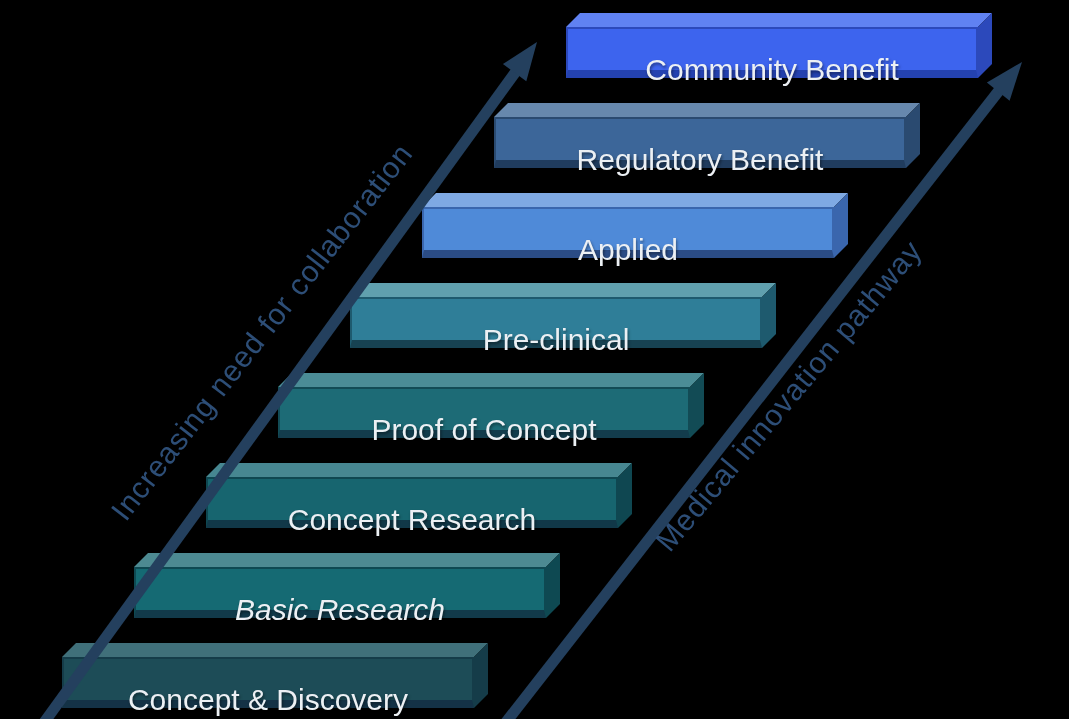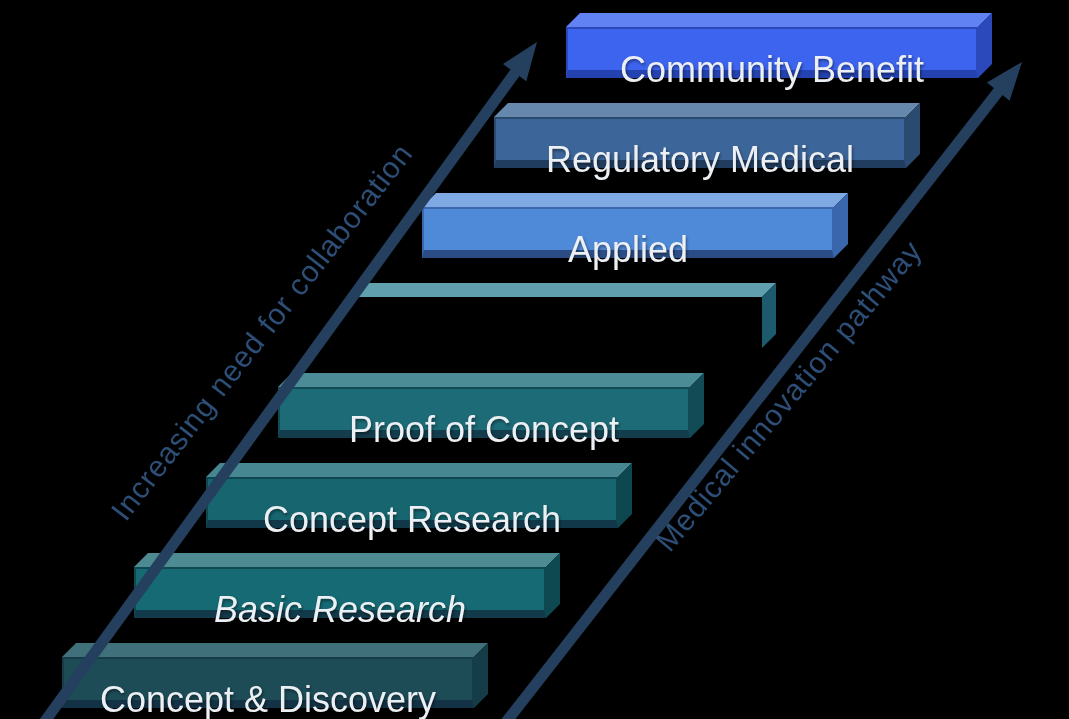--- a/index.html
+++ b/index.html
@@ -34,21 +34,21 @@
     box-sizing: border-box;
     background: var(--c-front);
     border: 2px solid var(--c-side);
     border-bottom: 8px solid var(--c-bottom);
     display: flex;
     align-items: center;
     justify-content: center;
   }
   .stage-label {
     color: #ecf0f4;
-    font-size: 36px;
+    font-size: 30px;
     white-space: nowrap;
     text-shadow: 1px 2px 3px rgba(0,0,0,0.45);
     margin-top: 41px;
   }
 
   
   svg.arrows {
     position: absolute;
     left: 0; top: 0;
     width: 1069px; height: 719px;
@@ -105,33 +105,36 @@
       <div class="bar" style="left: 278px; top: 373px; --c-top: #4b8c96; --c-front: #1d6b76; --c-side: #124b55; --c-bottom: #133c4c;">
     <div class="face top"></div>
     <div class="face side"></div>
     <div class="face front">
       <span class="stage-label">Proof of Concept</span>
     </div>
   </div>
       <div class="bar" style="left: 350px; top: 283px; --c-top: #60a0ae; --c-front: #2f7e98; --c-side: #1e5a6e; --c-bottom: #174252;">
     <div class="face top"></div>
     <div class="face side"></div>
+    <div class="face front">
+      <span class="stage-label">Pre-clinical</span>
+    </div>
   </div>
       <div class="bar" style="left: 422px; top: 193px; --c-top: #7fa9e3; --c-front: #4f8ad8; --c-side: #3a66ad; --c-bottom: #2b4c85;">
     <div class="face top"></div>
     <div class="face side"></div>
     <div class="face front">
       <span class="stage-label">Applied</span>
     </div>
   </div>
       <div class="bar" style="left: 494px; top: 103px; --c-top: #6788ad; --c-front: #3c6699; --c-side: #2a4a70; --c-bottom: #203c5e;">
     <div class="face top"></div>
     <div class="face side"></div>
     <div class="face front">
-      <span class="stage-label">Regulatory Medical</span>
+      <span class="stage-label">Regulatory Benefit</span>
     </div>
   </div>
       <div class="bar" style="left: 566px; top: 13px; --c-top: #6082f2; --c-front: #3d64ee; --c-side: #2c49bb; --c-bottom: #2442b0;">
     <div class="face top"></div>
     <div class="face side"></div>
     <div class="face front">
       <span class="stage-label">Community Benefit</span>
     </div>
   </div>
     </div>

